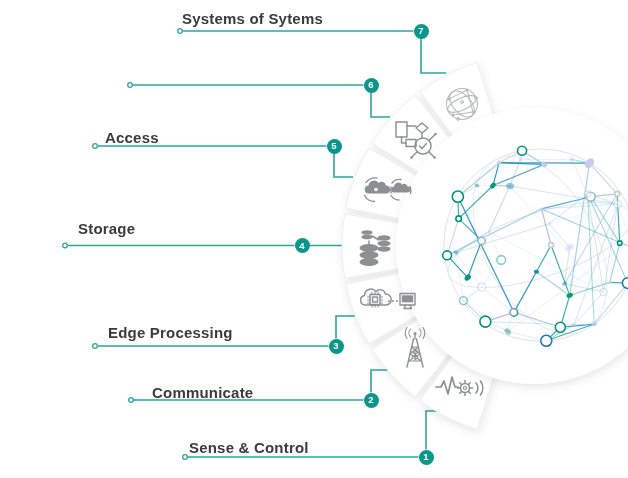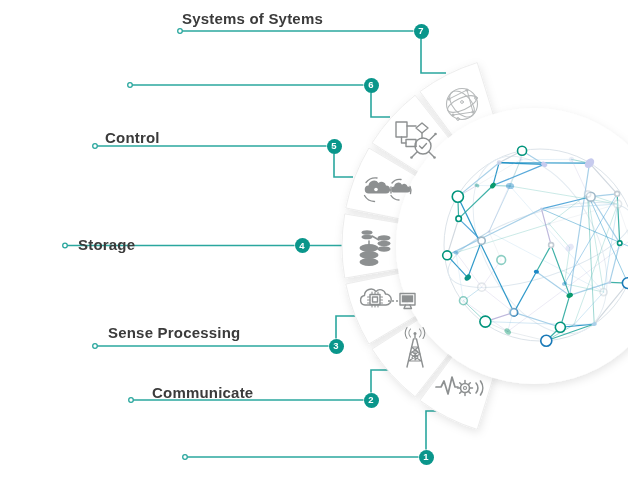--- a/index.html
+++ b/index.html
@@ -291,24 +291,25 @@
           <circle cx="547.6553159890373" cy="193.98309923418222" r="3.1173608270194384" fill="#fff" stroke="#c4cdd5" stroke-width="1.6" opacity="0.45"></circle>
           <circle cx="482.0539080799338" cy="150.78078466176117" r="4.537096800468863" fill="#fff" stroke="#00947c" stroke-width="1.6" opacity="1"></circle>
           <ellipse cx="470.0274069456659" cy="186.0606560184264" rx="4.108455327539705" ry="2.9580878358285876" fill="#1e88c6" opacity="0.45" transform="rotate(6 470.0274069456659 186.0606560184264)"></ellipse>
           <circle cx="531.4875779207115" cy="159.34626971359185" r="2.5502304019890727" fill="#ccd3ea" opacity="0.3825"></circle>
           <circle cx="480.6444166849598" cy="159.65326956809017" r="1.9502500861175358" fill="#ccd3ea" opacity="0.3825"></circle>
         </g>
       </g>
   </svg>
 
   <div class="label" style="left:142px;top:10px">Systems of Sytems</div>
-  <div class="label" style="left:65px;top:129px">Control</div>
-  <div class="label" style="left:38px;top:236px">Storage</div>
-  <div class="label" style="left:68px;top:324px">Sense Processing</div>
+  <div class="label" style="left:65px;top:129px">Access</div>
+  <div class="label" style="left:38px;top:220px">Storage</div>
+  <div class="label" style="left:68px;top:324px">Edge Processing</div>
   <div class="label" style="left:112px;top:384px">Communicate</div>
+  <div class="label" style="left:149px;top:439px">Sense &amp; Control</div>
 
   <div class="badge" style="left:373.5px;top:23.5px">7</div>
   <div class="badge" style="left:323.5px;top:77.5px">6</div>
   <div class="badge" style="left:286.5px;top:138.5px">5</div>
   <div class="badge" style="left:254.5px;top:238px">4</div>
   <div class="badge" style="left:288.5px;top:338.5px">3</div>
   <div class="badge" style="left:323.5px;top:392.5px">2</div>
   <div class="badge" style="left:378.5px;top:449.5px">1</div>
 </div>
 

